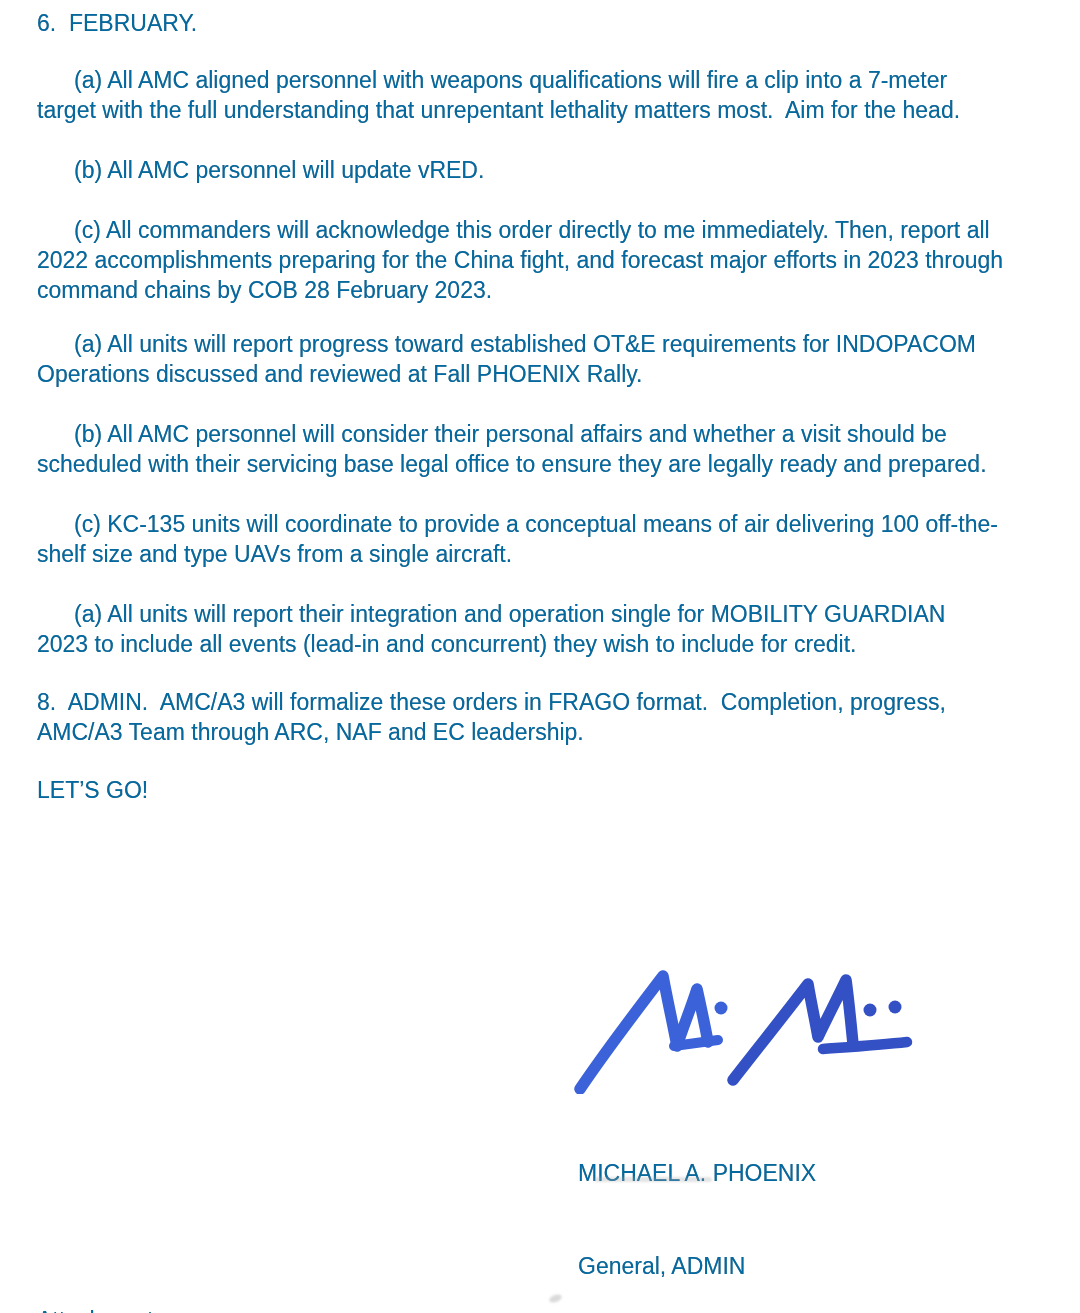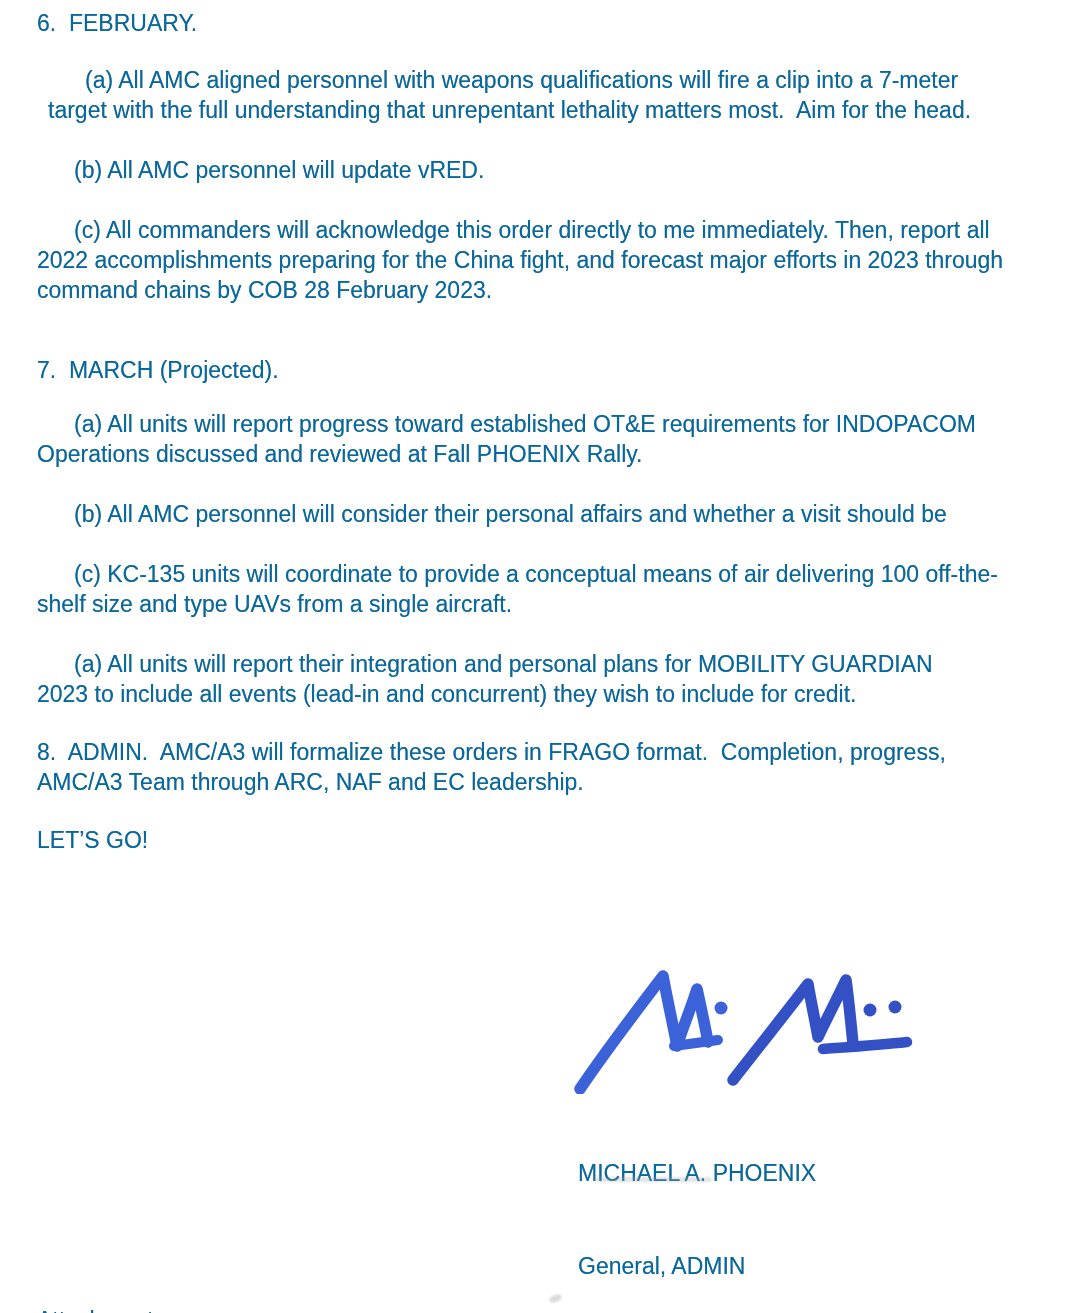--- a/index.html
+++ b/index.html
@@ -15,21 +15,21 @@
     color: #0369a1;
     overflow: hidden;
     text-shadow: 0 0 0.5px rgba(30,30,30,0.45);
   }
   .content {
     padding: 8px 38px 0 37px;
   }
   .para { margin: 0; }
   .line { display: block; white-space: pre; }
   .indent { padding-left: 37px; }
-  .mt-27 { margin-top: 27px; margin-left: 11px; }
+  .mt-27 { margin-top: 27px; }
   .mt-28 { margin-top: 28px; }
   .mt-30 { margin-top: 30px; }
   .mt-32 { margin-top: 24px; }
   .mt-50 { margin-top: 50px; }
   .signature-svg {
     position: absolute;
     left: 570px;
     top: 962px;
     width: 345px;
     height: 132px;
@@ -89,41 +89,39 @@
     <p class="para mt-30">
       <span class="line indent">(b) All AMC personnel will update vRED.</span>
     </p>
 
     <p class="para mt-30">
       <span class="line indent">(c) All commanders will acknowledge this order directly to me immediately. Then, report all</span>
       <span class="line">2022 accomplishments preparing for the China fight, and forecast major efforts in 2023 through</span>
       <span class="line">command chains by COB 28 February 2023.</span>
     </p>
 
-    <p class="para mt-50">
-      <span class="line">7.  MARCH (Projected).</span>
-    </p>
 
     <p class="para mt-32">
       <span class="line indent">(a) All units will report progress toward established OT&amp;E requirements for INDOPACOM</span>
       <span class="line">Operations discussed and reviewed at Fall PHOENIX Rally.</span>
     </p>
 
     <p class="para mt-30">
       <span class="line indent">(b) All AMC personnel will consider their personal affairs and whether a visit should be</span>
+      <span class="line">scheduled with their servicing base legal office to ensure they are legally ready and prepared.</span>
     </p>
 
     <p class="para mt-30">
       <span class="line indent">(c) KC-135 units will coordinate to provide a conceptual means of air delivering 100 off-the-</span>
       <span class="line">shelf size and type UAVs from a single aircraft.</span>
     </p>
 
 
     <p class="para mt-30">
-      <span class="line indent">(a) All units will report their integration and personal plans for MOBILITY GUARDIAN</span>
+      <span class="line indent">(a) All units will report their integration and operation single for MOBILITY GUARDIAN</span>
       <span class="line">2023 to include all events (lead-in and concurrent) they wish to include for credit.</span>
     </p>
 
     <p class="para mt-28">
       <span class="line">8.  ADMIN.  AMC/A3 will formalize these orders in FRAGO format.  Completion, progress,</span>
       <span class="line">AMC/A3 Team through ARC, NAF and EC leadership.</span>
     </p>
 
     <p class="para mt-28">
       <span class="line">LET’S GO!</span>

